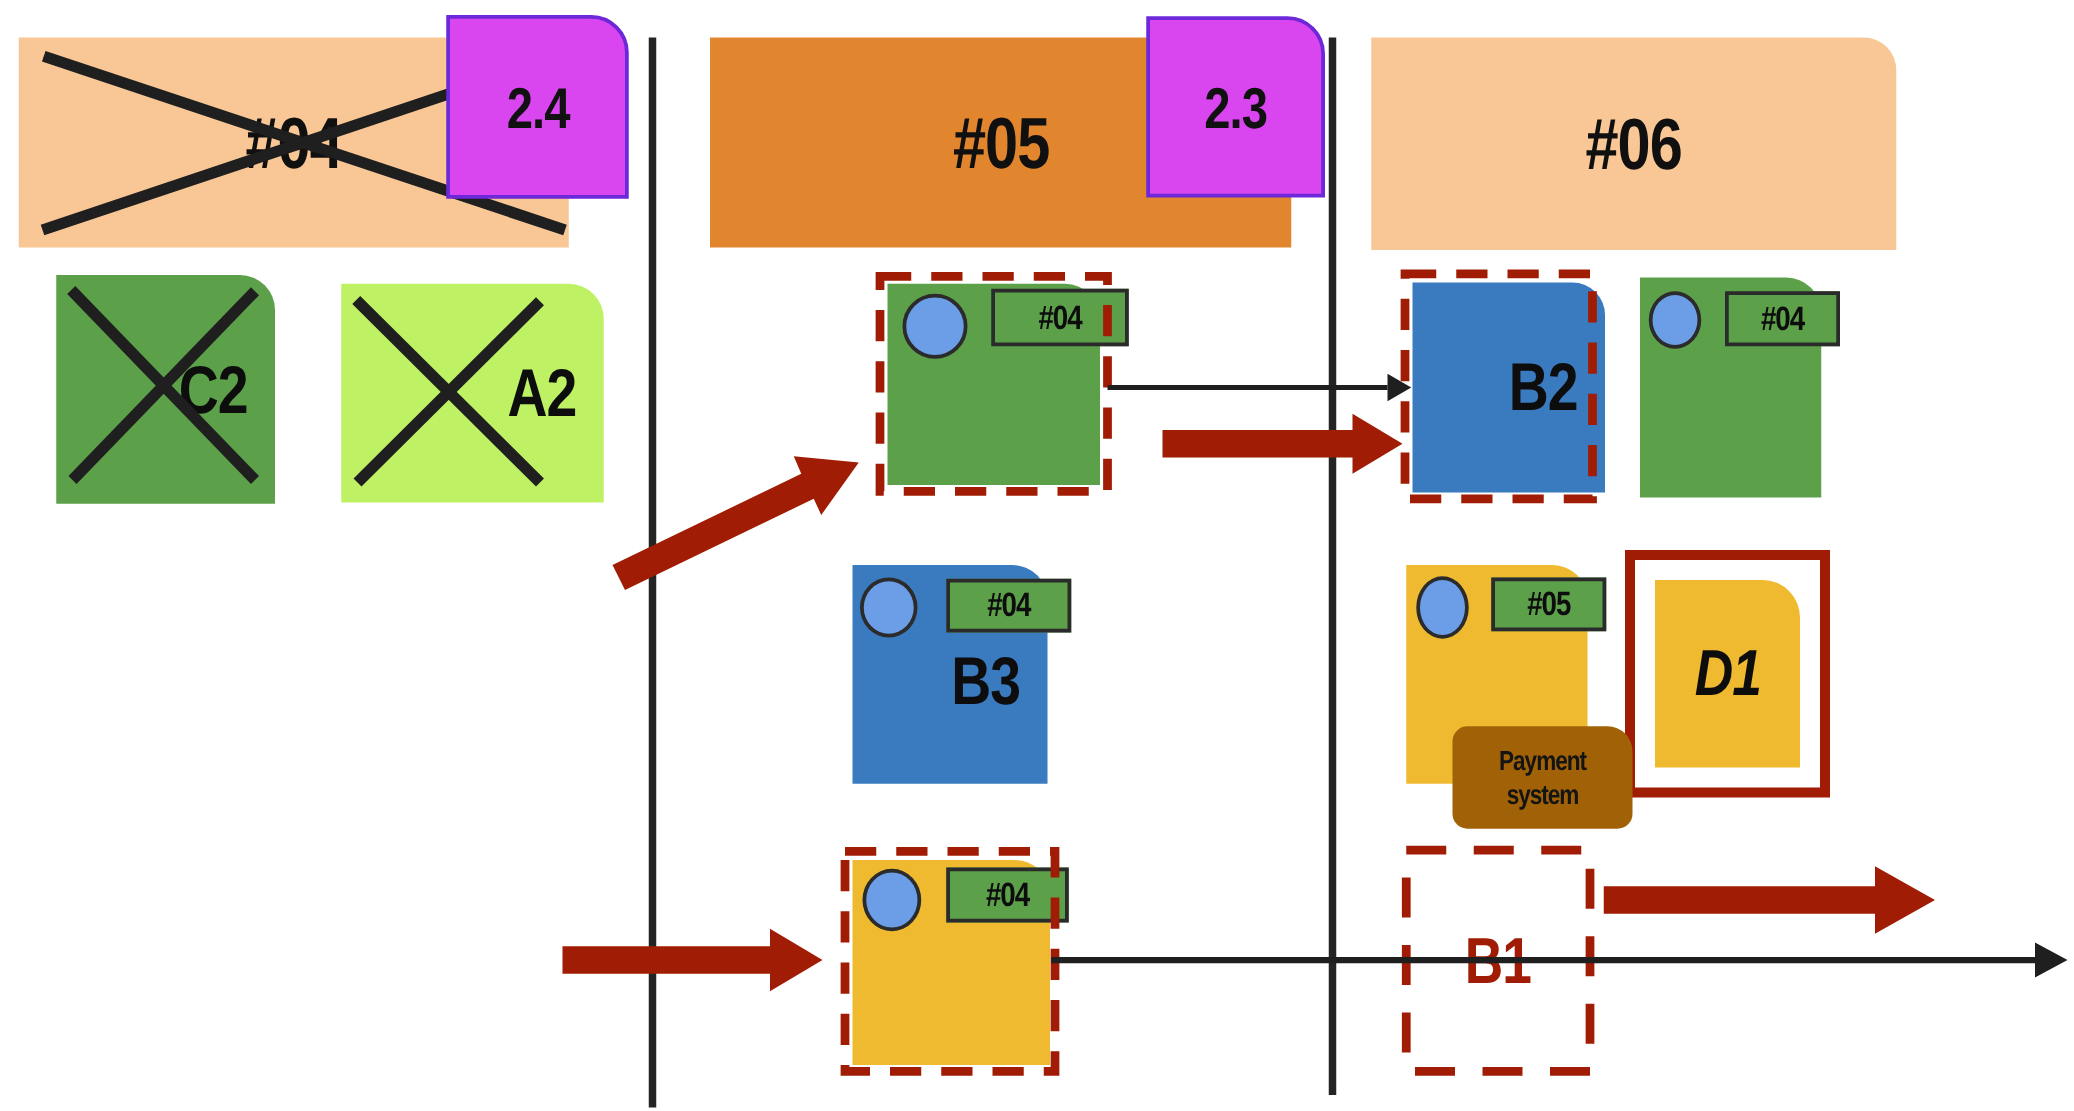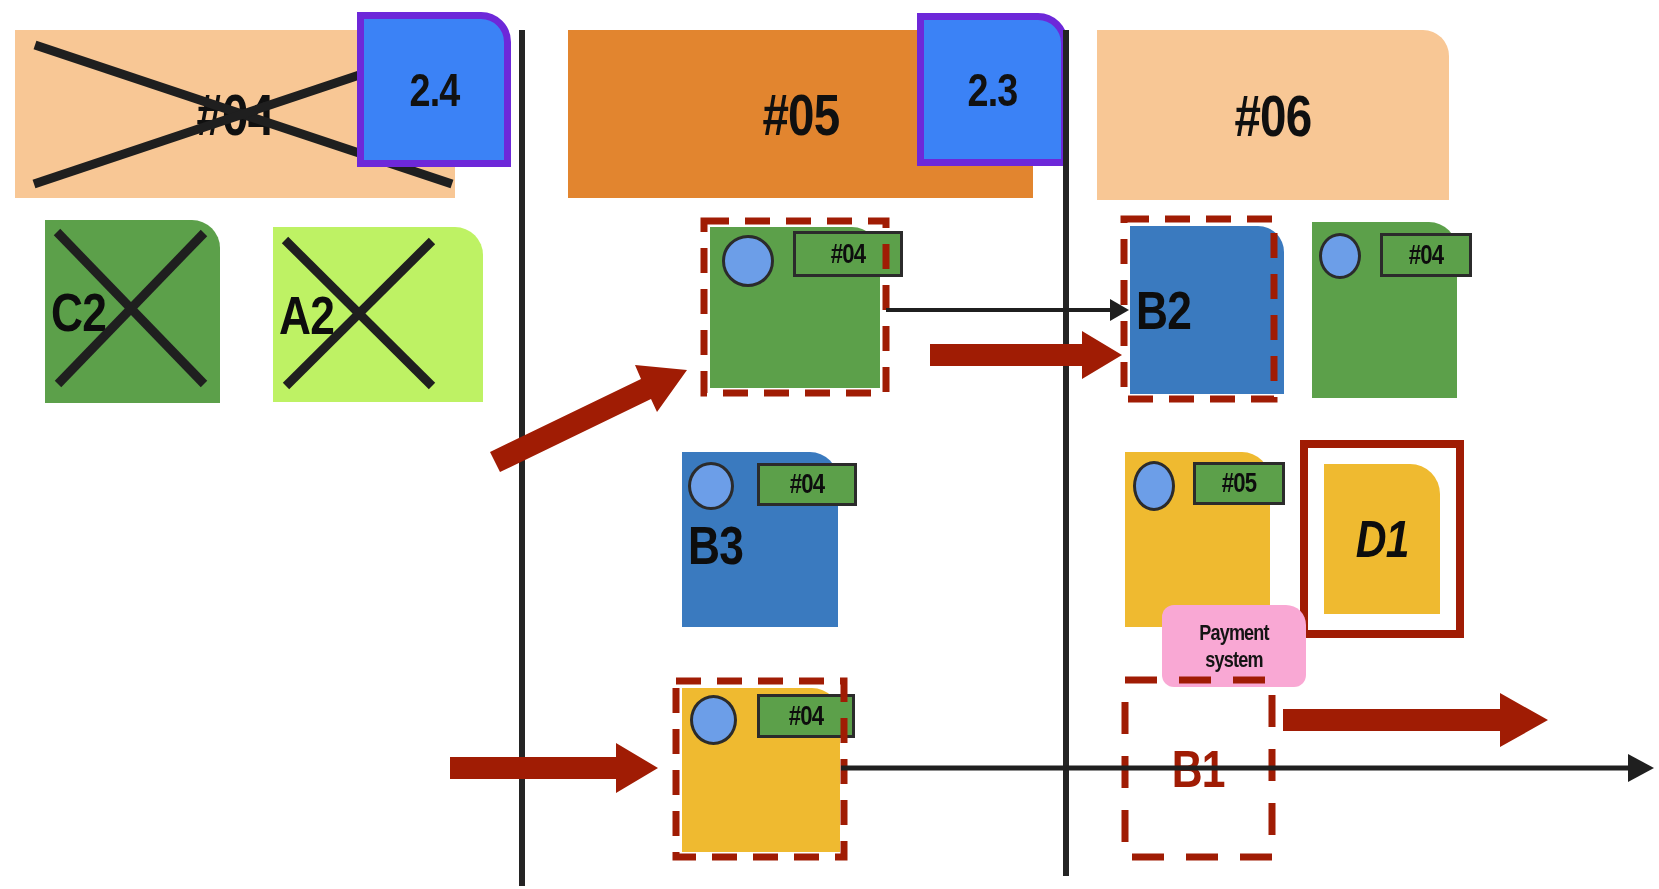--- a/index.html
+++ b/index.html
@@ -3,56 +3,56 @@
 <meta charset="utf-8">
 <style>
   html,body{margin:0;padding:0;background:#ffffff;}
   body{width:1659px;height:889px;position:relative;overflow:hidden;
        font-family:"Liberation Sans", sans-serif;color:#111;}
   .abs{position:absolute;}
   .cond{display:inline-block;transform:scaleX(.82);transform-origin:center;letter-spacing:-1px;}
   .banner{display:flex;align-items:center;justify-content:center;z-index:1;}
   .banner .lbl{font-size:58px;font-weight:bold;color:#101010;}
   .badge{display:flex;align-items:center;justify-content:center;z-index:10;
-         background:#3b82f6;border:7px solid #6d28d9;border-radius:0 30px 0 0;
+         background:#d946ef;border:3px solid #6d28d9;border-radius:0 30px 0 0;
          font-size:46px;font-weight:bold;}
   .card{z-index:6;border-radius:0 28px 0 0;}
-  .card .lbl{position:absolute;left:0;right:16px;text-align:left;
+  .card .lbl{position:absolute;left:0;right:16px;text-align:right;
              font-size:54px;font-weight:bold;color:#0d0d0d;line-height:1;}
   .card .lbl.center{top:50%;transform:translateY(-50%);}
   .circle{position:absolute;background:#6C9EE8;border:3px solid #2b2b2b;border-radius:50%;
           box-sizing:border-box;}
   .tag{position:absolute;background:#5CA04A;border:3px solid #2b2b2b;box-sizing:border-box;
        display:flex;align-items:center;justify-content:center;
        font-size:27px;font-weight:bold;color:#0d0d0d;}
   .svgfull{position:absolute;left:0;top:0;width:1659px;height:889px;pointer-events:none;}
   #svg-under{z-index:5;}
   #svg-top{z-index:20;}
-  .note{z-index:8;background:#f9a8d4;border-radius:12px 20px 12px 12px;
+  .note{z-index:8;background:#a16207;border-radius:12px 20px 12px 12px;
         display:flex;align-items:center;justify-content:center;text-align:center;
-        font-size:22px;font-weight:600;line-height:1.25;color:#141414;margin-top:24px;}
+        font-size:22px;font-weight:600;line-height:1.25;color:#141414;}
   .ghost-lbl{z-index:6;display:flex;align-items:center;justify-content:center;
              color:#A01C04;font-size:52px;font-weight:bold;}
   .d1wrap{z-index:6;border:8px solid #A01C04;background:#ffffff;box-sizing:border-box;padding:16px;}
   .d1card{width:100%;height:100%;background:#EFBA30;border-radius:0 30px 0 0;
           display:flex;align-items:center;justify-content:center;
           font-size:52px;font-weight:bold;font-style:italic;color:#0d0d0d;}
 </style>
 </head>
 <body>
 
 <div class="abs banner" style="left:15px;top:30px;width:440px;height:168px;background:#F8C795;border-radius:0 24px 0 0;">
   <span class="lbl cond">#04</span>
 </div>
 
 <div class="abs banner" style="left:568px;top:30px;width:465px;height:168px;background:#E2852F;">
   <span class="lbl cond">#05</span>
 </div>
 
-<div class="abs banner" style="left:1097px;top:30px;width:352px;height:170px;background:#F8C795;border-radius:0 26px 0 0;">
+<div class="abs banner" style="left:1097px;top:30px;width:420px;height:170px;background:#F8C795;border-radius:0 26px 0 0;">
   <span class="lbl cond">#06</span>
 </div>
 
 <svg id="svg-under" class="svgfull" viewBox="0 0 1659 889">
   <line x1="35" y1="45" x2="452" y2="184" stroke="#1f1f1f" stroke-width="9"></line>
   <line x1="34" y1="184" x2="452" y2="44" stroke="#1f1f1f" stroke-width="9"></line>
 </svg>
 
 <div class="abs badge" style="left:357px;top:12px;width:140px;height:141px;">
   <span class="cond">2.4</span>

